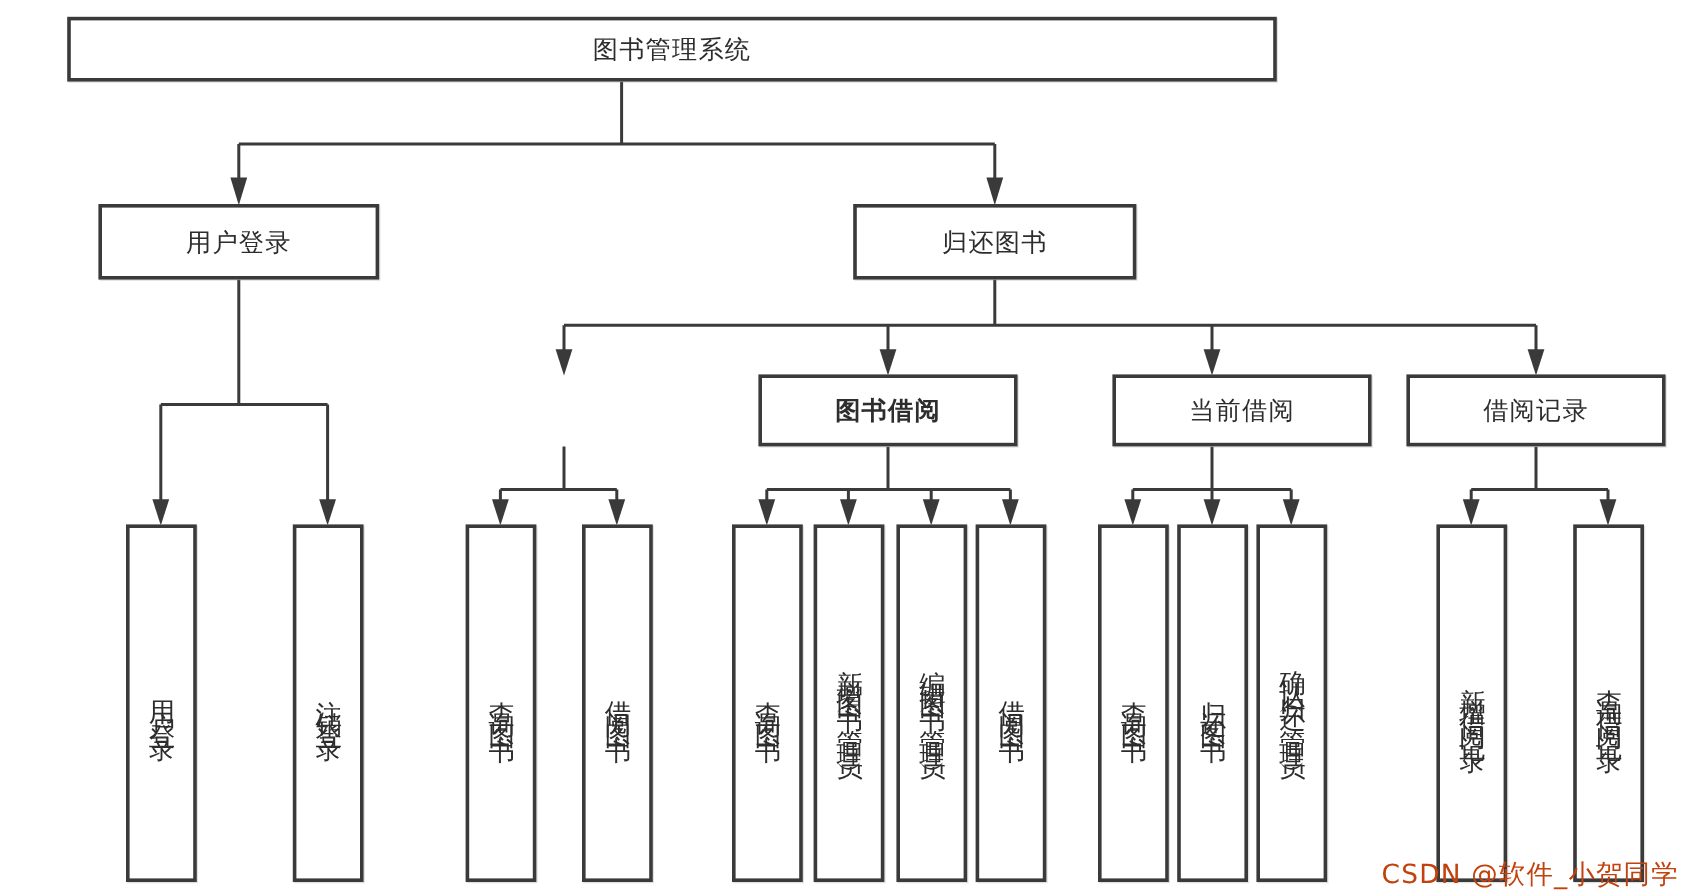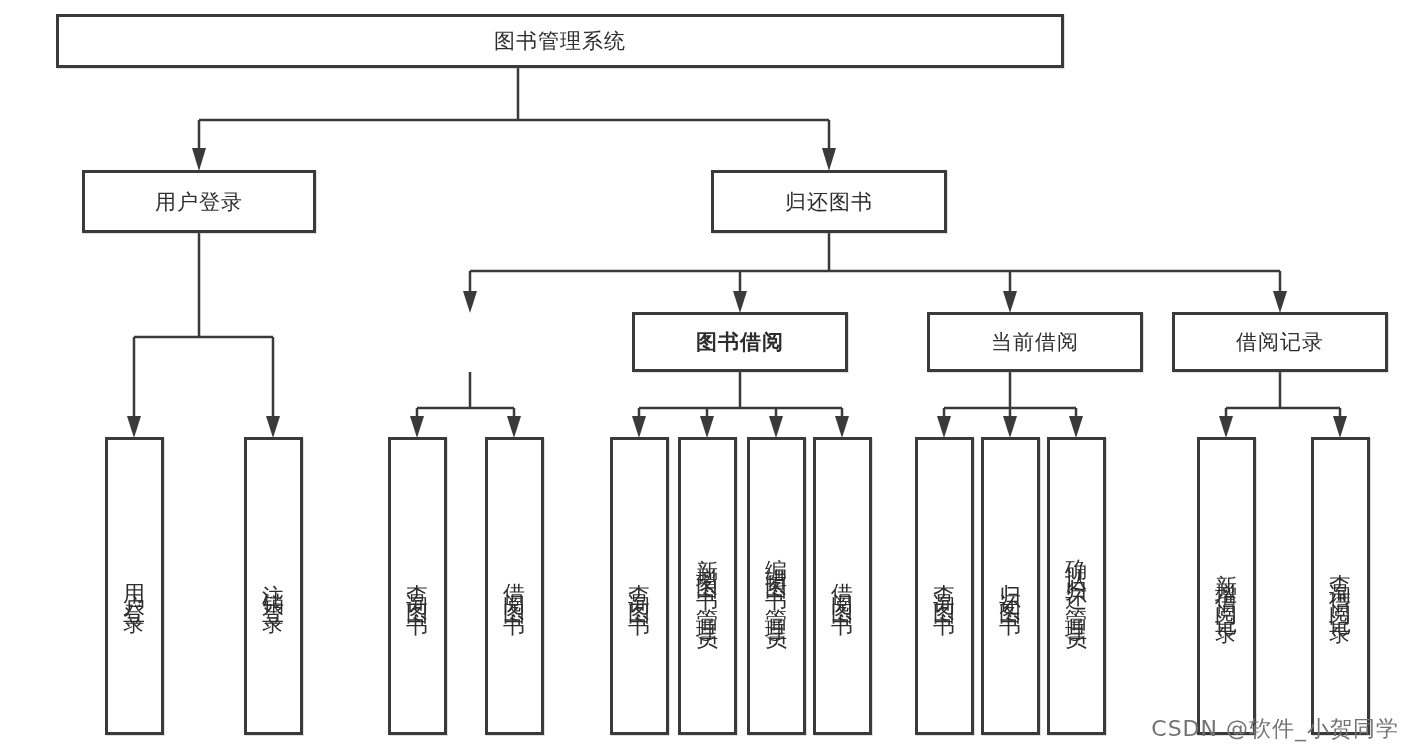--- a/index.html
+++ b/index.html
@@ -20,21 +20,21 @@
   .node-l2a{left:82px;top:170px;width:234px;height:63px;}
   .node-l2b{left:711px;top:170px;width:236px;height:63px;}
   .node-l3{top:312px;width:216px;height:60px;}
   .leaf{
     top:437px;width:59px;height:298px;
     writing-mode:vertical-rl;text-orientation:mixed;
     font-size:22px;letter-spacing:10px;line-height:1.0;
   }
   .watermark{
     position:absolute;right:6px;bottom:3px;
-    color:#737373;font-size:22px;letter-spacing:1px;white-space:nowrap;
+    color:#c2410c;font-size:22px;letter-spacing:1px;white-space:nowrap;
   }
 </style>
 </head>
 <body>
 
 <div class="stage">
 
   <svg class="connectors" viewBox="0 0 1405 747" aria-hidden="true">
     <g stroke="#3a3a3a" stroke-width="2.5" fill="none">
 

